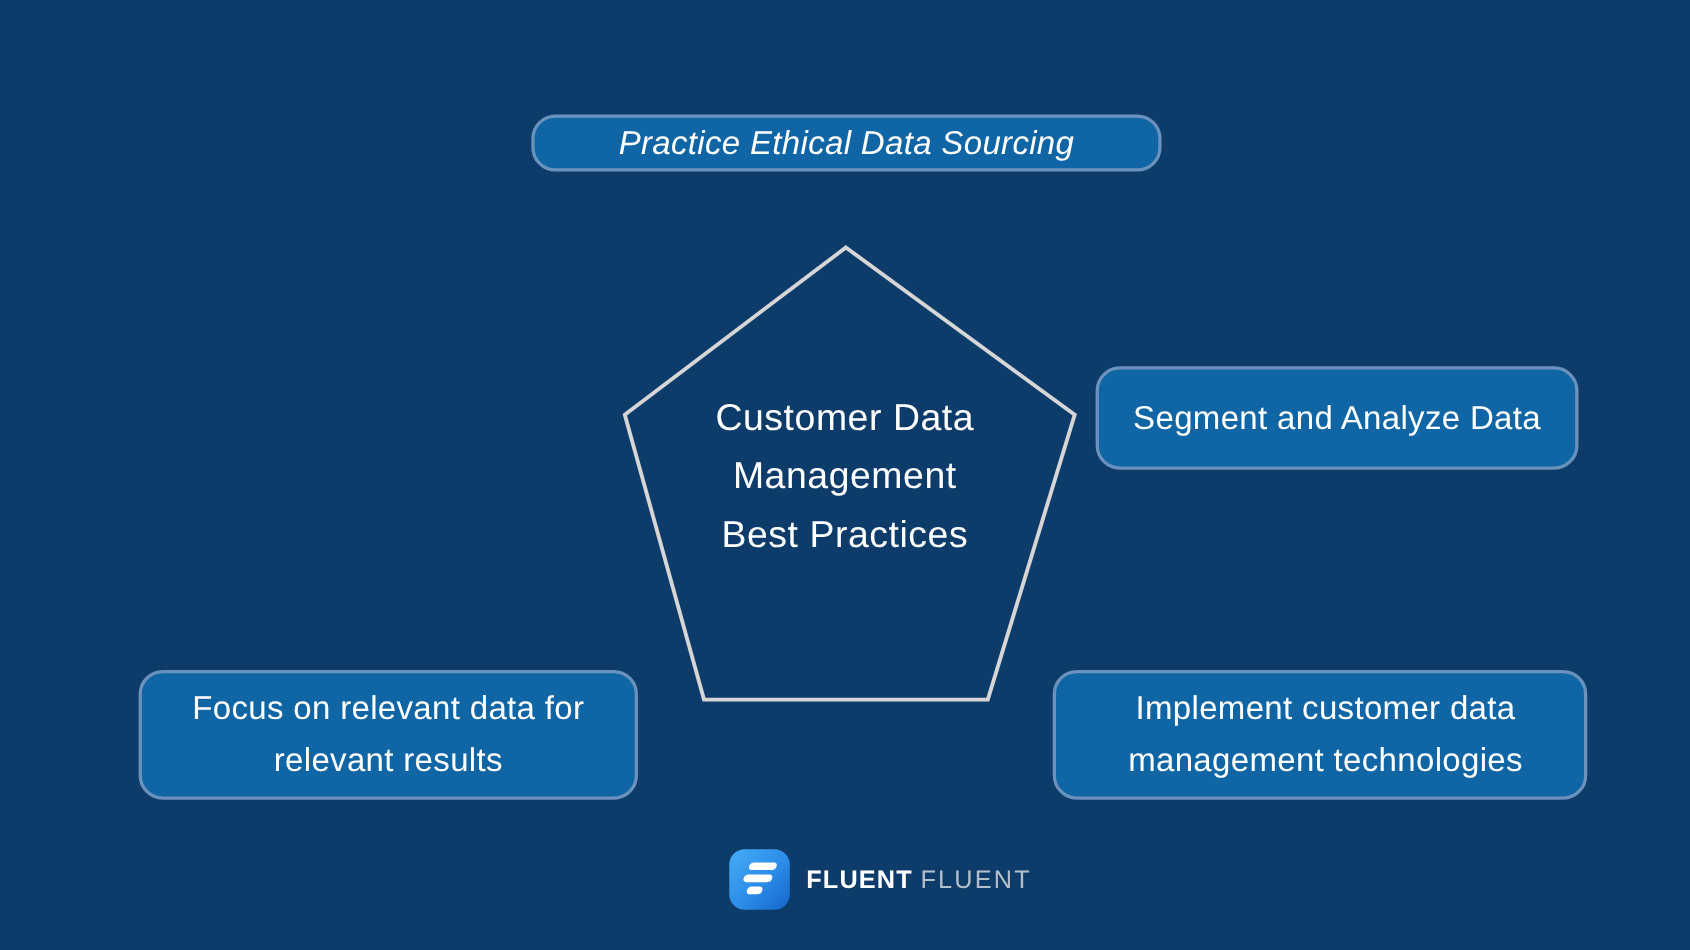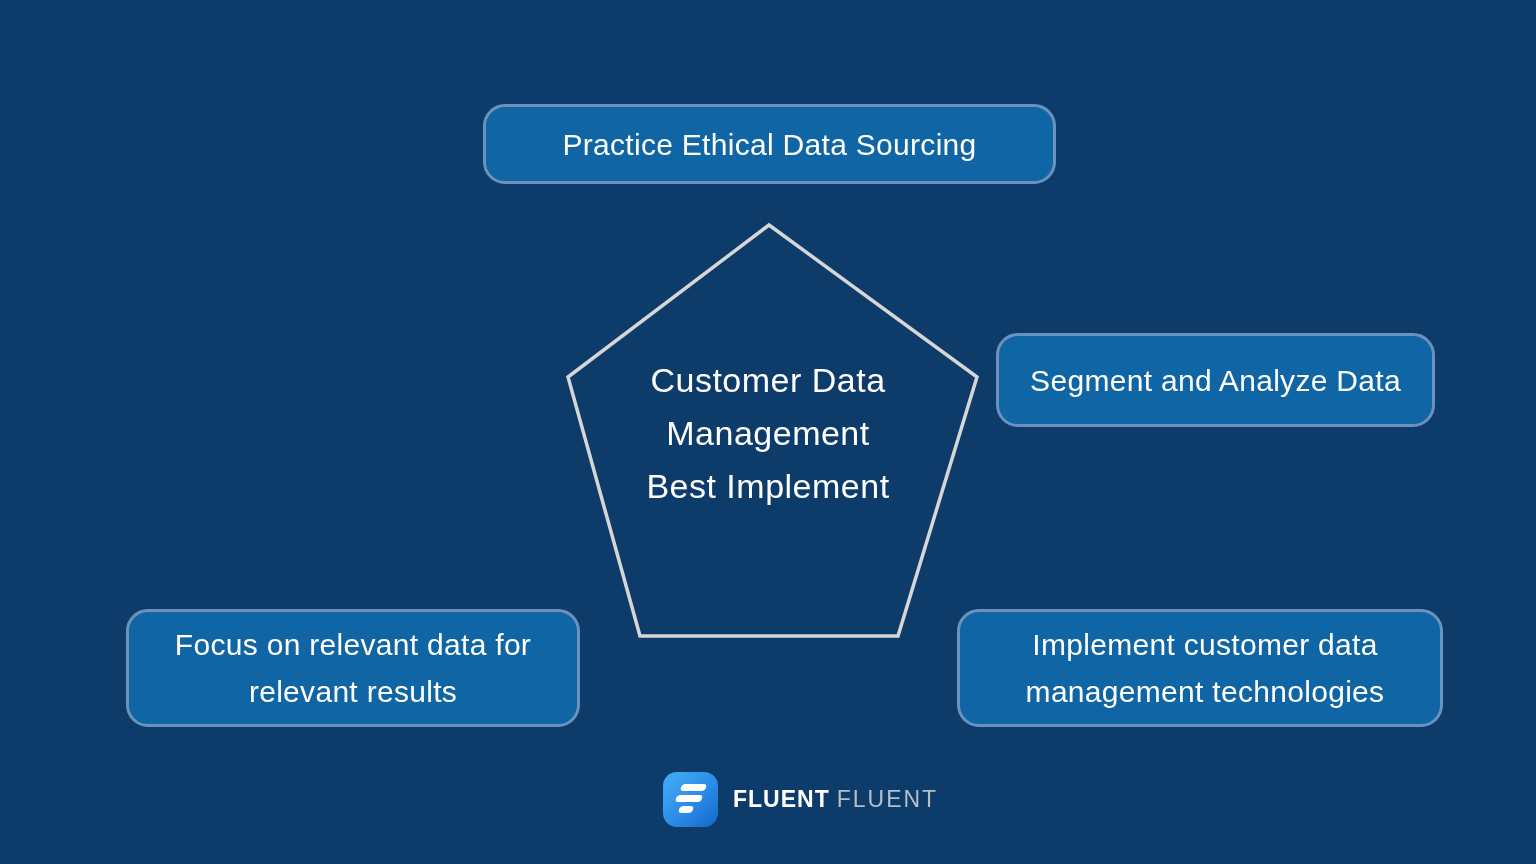--- a/index.html
+++ b/index.html
@@ -49,21 +49,21 @@
     color: #ffffff;
     display: flex;
     align-items: center;
     justify-content: center;
     text-align: center;
     font-size: 30px;
     line-height: 47px;
     letter-spacing: 0.3px;
     padding: 0 18px;
   }
-  .node-top          { left: 483px;  top: 104px; width: 573px; height: 80px; }
+  .node-top          { left: 483px;  top: 104px; width: 573px; height: 52px; font-style: italic; }
   .node-left         { left: 88px;   top: 333px; width: 450px; height: 115px; }
   .node-right        { left: 996px;  top: 333px; width: 439px; height: 94px; }
   .node-bottom-left  { left: 126px;  top: 609px; width: 454px; height: 118px; }
   .node-bottom-right { left: 957px;  top: 609px; width: 486px; height: 118px; padding-left: 28px; }
 
   .logo {
     position: absolute;
     left: 663px;
     top: 772px;
     display: flex;
@@ -112,21 +112,21 @@
 
 <div class="stage">
 
   <svg class="pentagon-svg" viewBox="0 0 1536 864" xmlns="http://www.w3.org/2000/svg">
     <polygon points="769,225 977,377 898,636 640,636 568,377" fill="none" stroke="#d6d6d6" stroke-width="3.5" stroke-linejoin="miter"></polygon>
   </svg>
 
   <div class="center-title">
     <div>Customer Data</div>
     <div>Management</div>
-    <div>Best Implement</div>
+    <div>Best Practices</div>
   </div>
 
   <div class="node-box node-top">
     <span>Practice Ethical Data Sourcing</span>
   </div>
 
 
   <div class="node-box node-right">
     <span>Segment and Analyze Data</span>
   </div>

